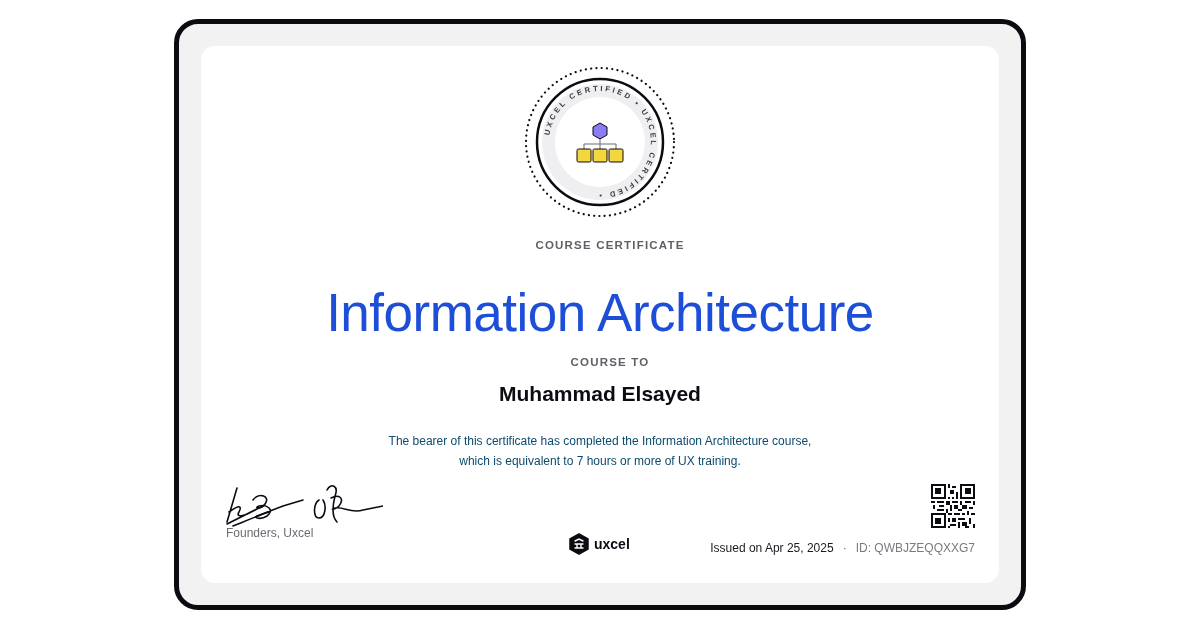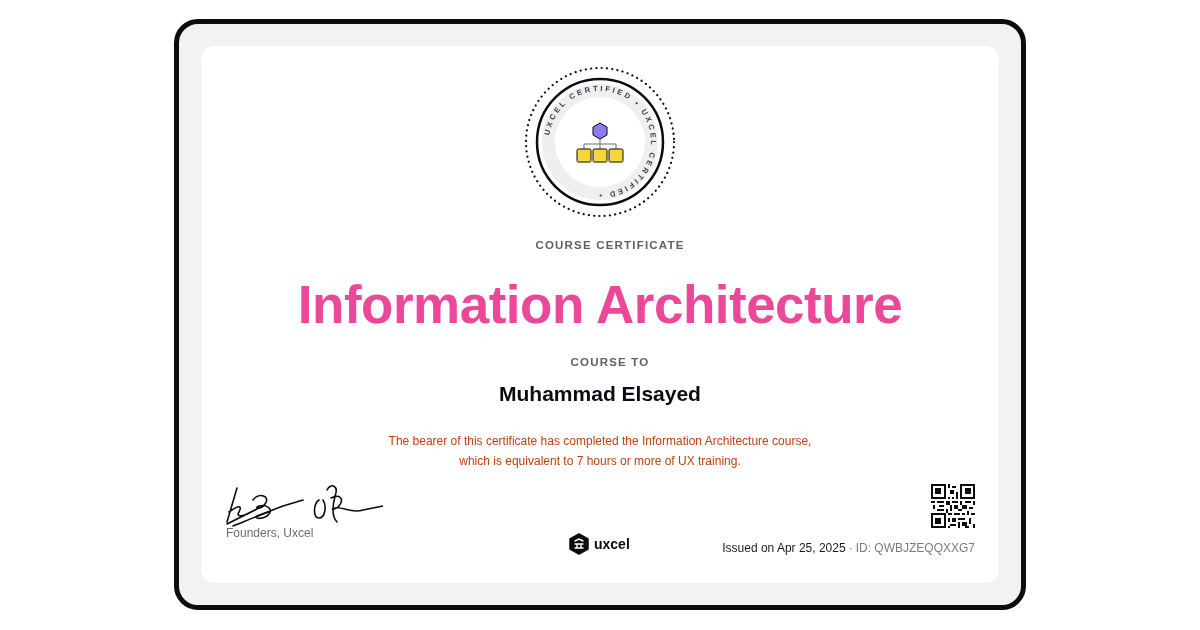--- a/index.html
+++ b/index.html
@@ -18,42 +18,42 @@
   .seal {
     position: absolute; left: 320px; top: 17px; width: 158px; height: 158px;
   }
   .label-upper {
     position: absolute; left: 10px; width: 100%; text-align: center;
     font-size: 11.5px; letter-spacing: 1.2px; color: #5f5f66; font-weight: bold;
   }
   .course-label { top: 193px; }
   .issued-label { top: 310px; }
   .title {
-    position: absolute; left: 0; width: 100%; text-align: center; top: 228px;
-    font-size: 53px; font-weight: bold; color: #ec4899; letter-spacing: -0.5px;
+    position: absolute; left: 0; width: 100%; text-align: center; top: 236px;
+    font-size: 53px; font-weight: normal; color: #1d4ed8; letter-spacing: -0.5px;
   }
   .recipient {
     position: absolute; left: 0; width: 100%; text-align: center; top: 336px;
     font-size: 21px; font-weight: bold; color: #0b0b14;
   }
   .desc {
     position: absolute; left: 0; width: 100%; text-align: center; top: 385px;
-    font-size: 12px; line-height: 20px; color: #c2410c;
+    font-size: 12px; line-height: 20px; color: #0c4a6e;
   }
   .signature { position: absolute; left: 22px; top: 430px; width: 160px; height: 55px; }
   .founders {
     position: absolute; left: 25px; top: 480px; font-size: 12px; color: #6b6b72;
   }
   .brand {
     position: absolute; left: 368px; top: 487px; display: flex; align-items: center; gap: 5px;
   }
   .brand-name { font-size: 14px; font-weight: bold; color: #0b0b14; }
   .issued-on {
     position: absolute; right: 24px; top: 495px; font-size: 12px; color: #1b1b22;
-    display: flex; align-items: center; justify-content: flex-end;
+    display: flex; gap: 6px; align-items: center; justify-content: flex-end;
   }
   .issued-on .dot { color: #6b6b72; margin: 0 3px; }
   .issued-on .cert-id { color: #7a7a82; }
   .qr { position: absolute; right: 24px; top: 438px; width: 44px; height: 44px; }
 </style>
 </head>
 <body>
 
 <div class="frame">
   <div class="card">

